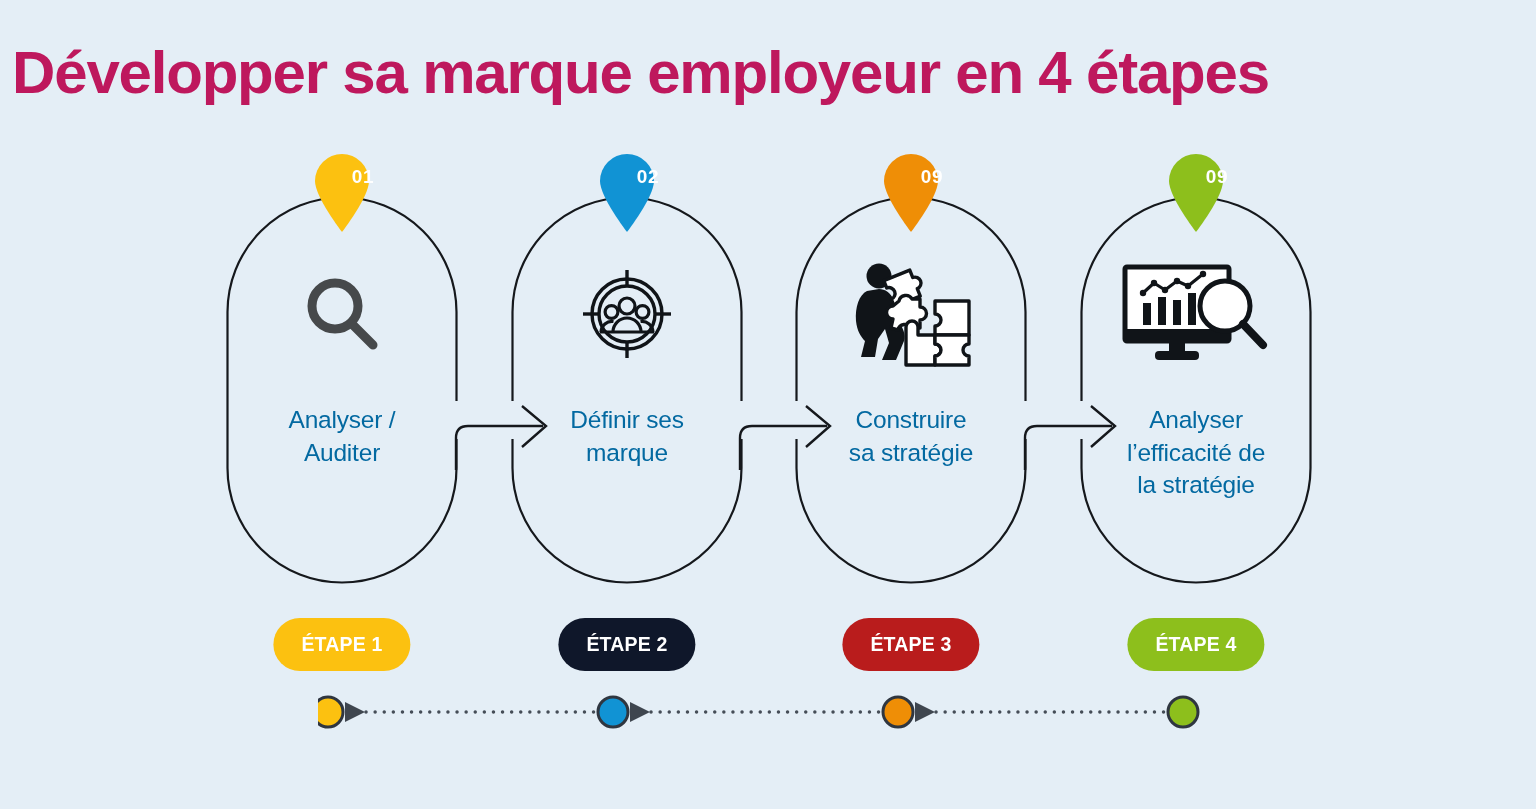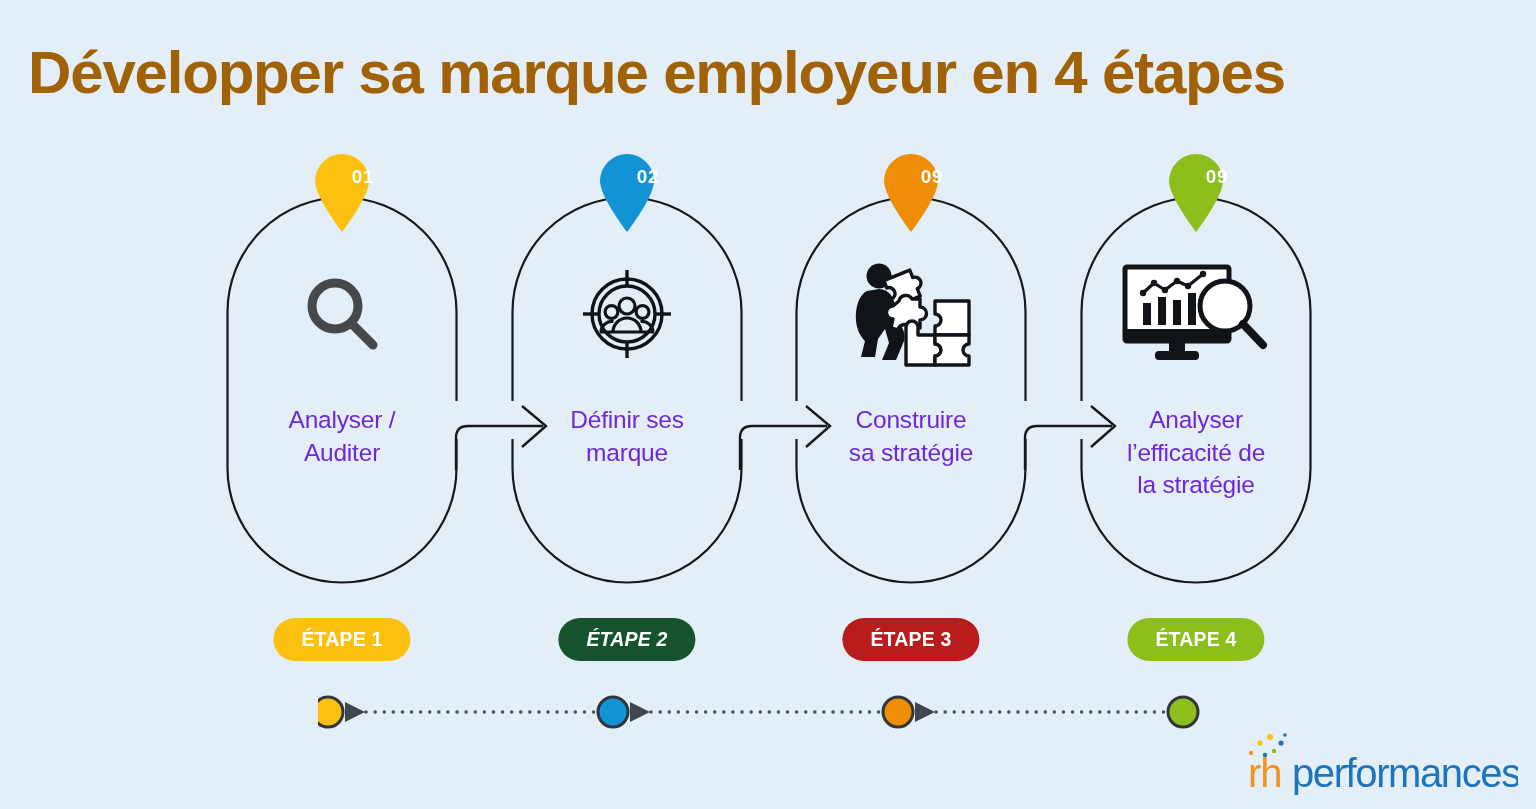--- a/index.html
+++ b/index.html
@@ -24,23 +24,22 @@
   .title {
     position: absolute;
     top: 38px;
     left: 0;
     width: 1281px;
     text-align: center;
     font-family: "Liberation Sans", sans-serif;
     font-size: 60px;
     font-weight: bold;
     letter-spacing: -1.2px;
-    color: #a16207;
+    color: #be185d;
     white-space: nowrap;
-    padding-left: 16px;
   }
   
   .col {
     position: absolute;
     top: 0;
     width: 232px;
   }
   .capsule-wrap {
     position: absolute;
     top: 196px;
@@ -78,30 +77,30 @@
     justify-content: center;
   }
   .step-label {
     position: absolute;
     top: 404px;
     left: -14px;
     width: 260px;
     text-align: center;
     font-size: 24.5px;
     line-height: 1.33;
-    color: #6d28d9;
+    color: #0369a1;
     font-family: "Liberation Sans", sans-serif;
     letter-spacing: -0.2px;
   }
   .etape-pill {
     position: absolute;
     top: 618px;
     left: 50%;
     transform: translateX(-50%);
-    height: 43px;
+    height: 53px;
     padding: 11px 28px;
     min-width: 122px;
     box-sizing: border-box;
     border-radius: 27px;
     display: flex;
     align-items: center;
     justify-content: center;
     color: #ffffff;
     font-size: 19.5px;
     font-weight: bold;
@@ -197,21 +196,21 @@
         <path d="M70 62 A11 11 0 0 0 57.5 51.5" fill="none" stroke="#101418" stroke-width="3.2"></path>
         <line x1="17" y1="62" x2="71" y2="62" stroke="#101418" stroke-width="3.2"></line>
       </svg>
     </div>
 
     <div class="step-label">
       <span>Définir ses</span><br>
       <span>marque</span>
     </div>
 
-    <div class="etape-pill" style="background:#14532d;font-style:italic;">
+    <div class="etape-pill" style="background:#0f172a;">
       <span>ÉTAPE 2</span>
     </div>
   </div>
 
   <div class="col" id="col-2" style="left:795px;">
     <div class="capsule-wrap">
       <svg class="capsule-svg" viewBox="0 0 232 388">
         <path d="M 116 1.5 A 114.5 114.5 0 0 0 1.5 116 L 1.5 205" fill="none" stroke="#15181c" stroke-width="2.2"></path>
         <path d="M 1.5 243 L 1.5 272 A 114.5 114.5 0 0 0 116 386.5 A 114.5 114.5 0 0 0 230.5 272 L 230.5 243" fill="none" stroke="#15181c" stroke-width="2.2"></path>
         <path d="M 230.5 205 L 230.5 116 A 114.5 114.5 0 0 0 116 1.5" fill="none" stroke="#15181c" stroke-width="2.2"></path>
@@ -334,29 +333,14 @@
     <polygon points="27,10 47,20 27,30" fill="#3f464f"></polygon>
     <polygon points="312,10 332,20 312,30" fill="#3f464f"></polygon>
     <polygon points="597,10 617,20 597,30" fill="#3f464f"></polygon>
 
     <circle cx="10" cy="20" r="15" fill="#fcc110" stroke="#2f3640" stroke-width="3"></circle>
     <circle cx="295" cy="20" r="15" fill="#1193d4" stroke="#2f3640" stroke-width="3"></circle>
     <circle cx="580" cy="20" r="15" fill="#ef8e06" stroke="#2f3640" stroke-width="3"></circle>
     <circle cx="865" cy="20" r="15" fill="#8dbf1c" stroke="#2f3640" stroke-width="3"></circle>
   </svg>
 
-  <div class="logo">
-    <svg viewBox="0 0 286 66" width="286" height="66">
-
-      <circle cx="19" cy="22" r="2.2" fill="#f5921e"></circle>
-      <circle cx="28" cy="12" r="2.6" fill="#fcc110"></circle>
-      <circle cx="38" cy="6" r="3.0" fill="#fcc110"></circle>
-      <circle cx="49" cy="12" r="2.6" fill="#1b75bc"></circle>
-      <circle cx="42" cy="20" r="2.2" fill="#8dbf1c"></circle>
-      <circle cx="33" cy="24" r="2.2" fill="#1b75bc"></circle>
-      <circle cx="53" cy="4" r="1.8" fill="#1b75bc"></circle>
-
-      <text x="16" y="56" font-family="'Liberation Sans', sans-serif" font-size="40" fill="#f5921e" letter-spacing="-1">rh</text>
-      <text x="60" y="56" font-family="'Liberation Sans', sans-serif" font-size="40" fill="#1b75bc" letter-spacing="-1.4">performances</text>
-    </svg>
-  </div>
 
 </div>
 
 </body></html>

